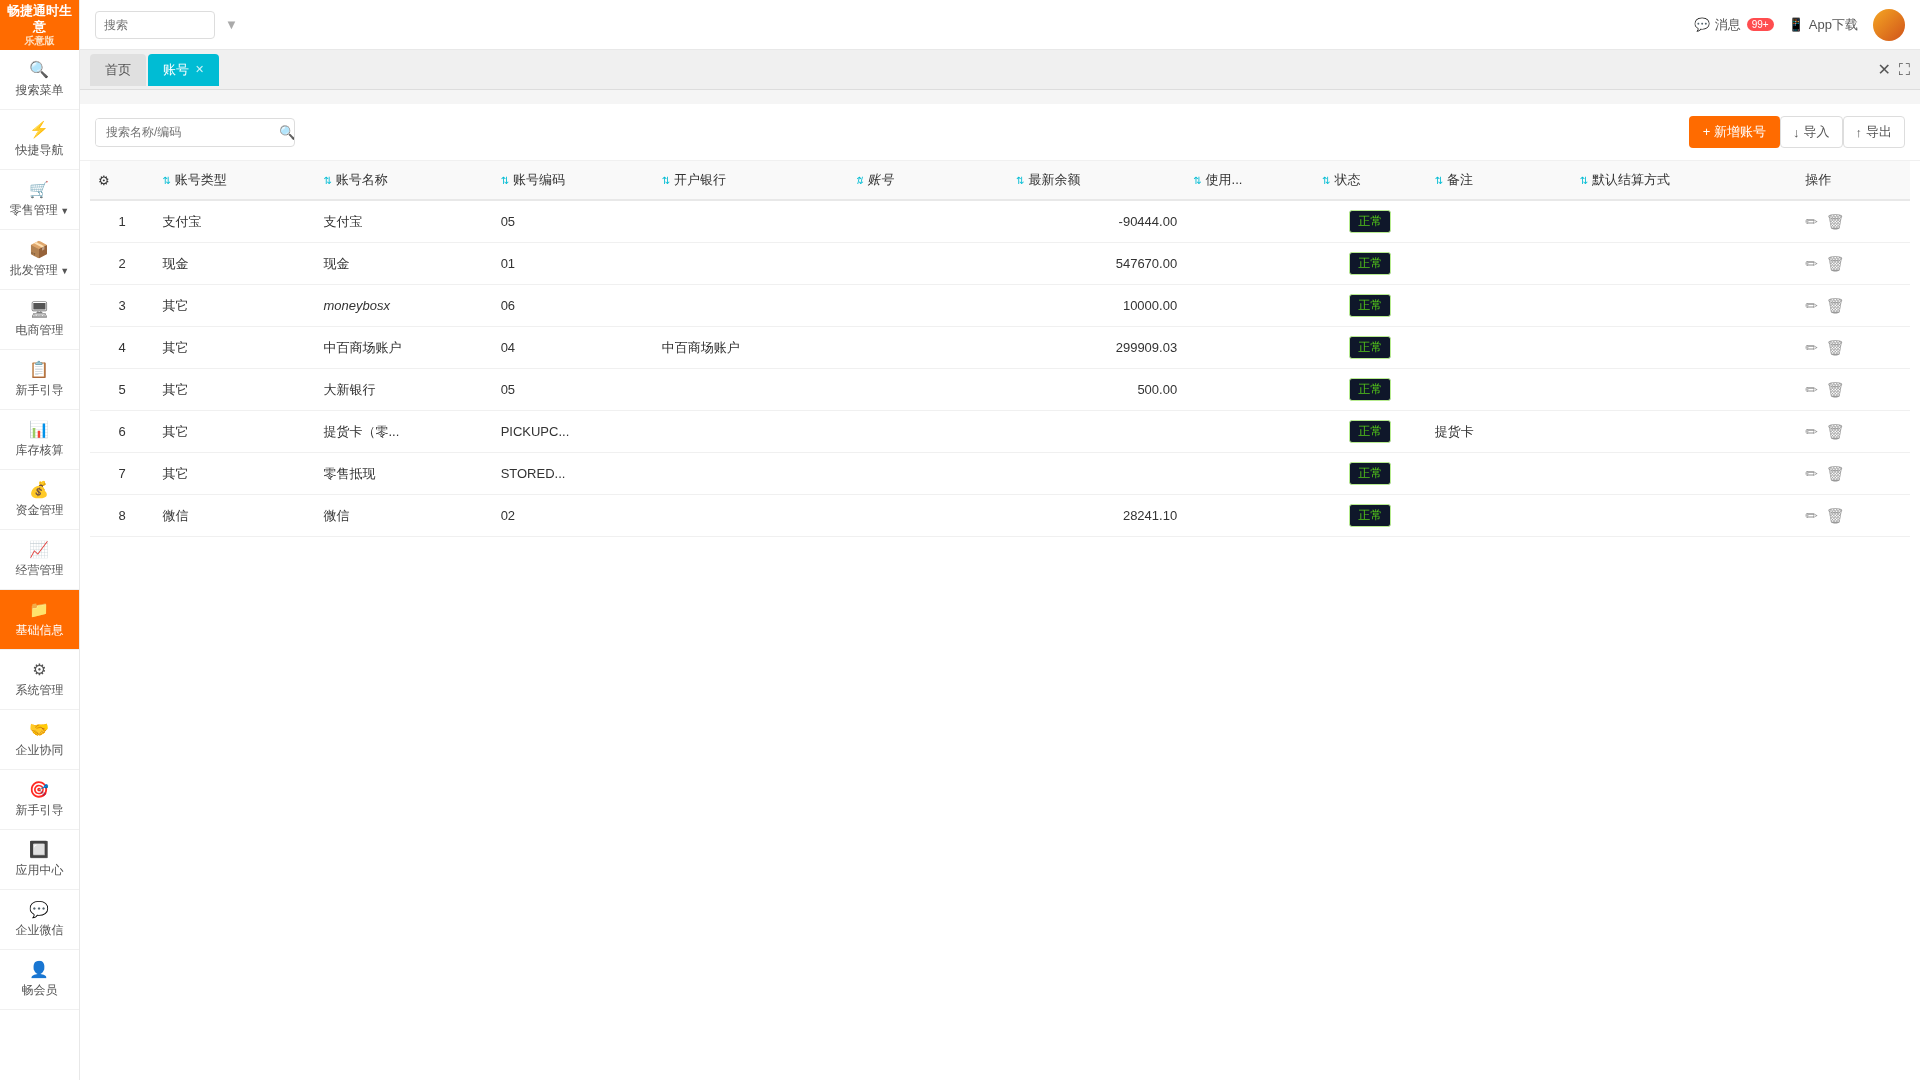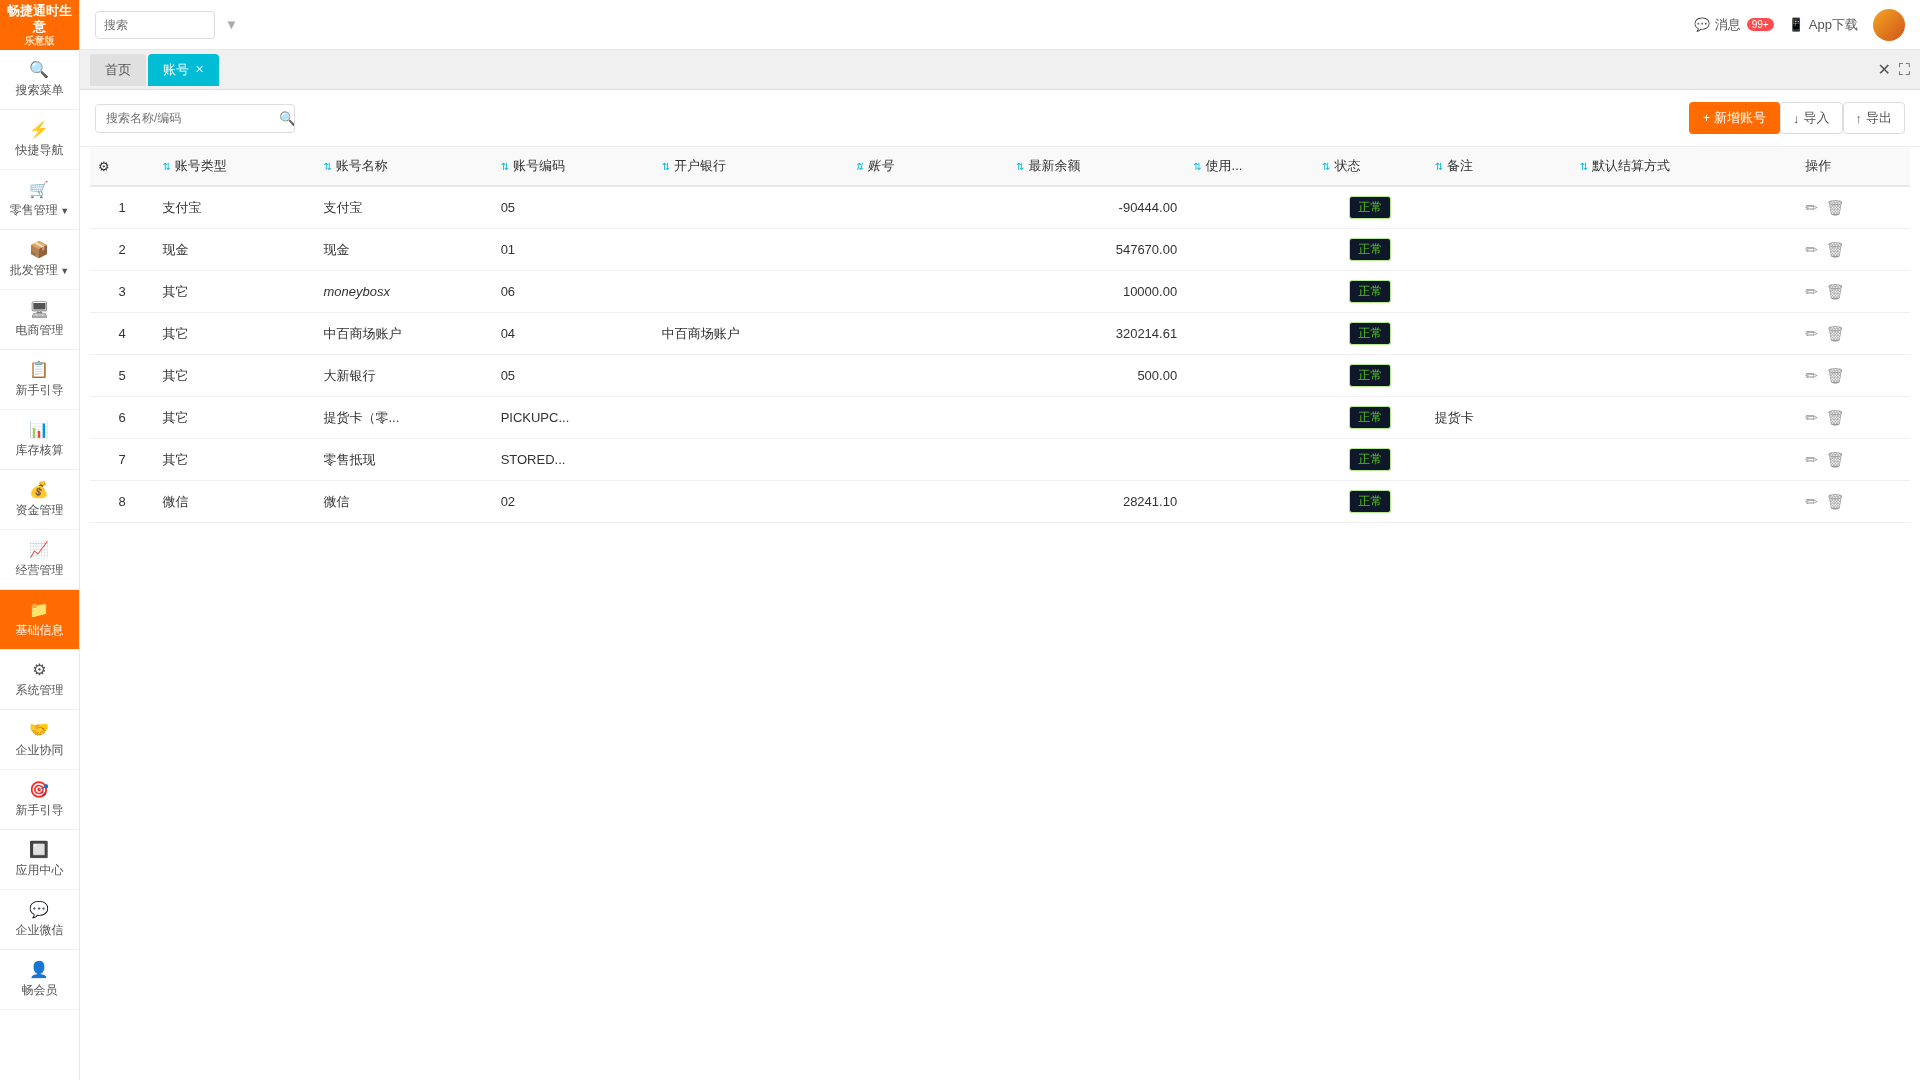--- a/index.html
+++ b/index.html
@@ -120,20 +120,21 @@
     .tab-actions { margin-left: auto; display: flex; gap: 8px; }
     .tab-action-btn { background: none; border: none; cursor: pointer; color: #555; font-size: 16px; }
 
     
     .content-area {
       flex: 1;
       background: #fff;
       display: flex;
       flex-direction: column;
       overflow: hidden;
+      margin-top: 14px;
     }
 
     
     .toolbar {
       padding: 12px 15px;
       display: flex;
       align-items: center;
       justify-content: space-between;
       border-bottom: 1px solid #f0f0f0;
       flex-shrink: 0;
@@ -441,21 +442,21 @@
         </div>
               </td>
             </tr>
             <tr>
               <td style="width: 40px; text-align: center;">4</td>
               <td style="width: 100px;">其它</td>
               <td style="width: 110px;">中百商场账户</td>
               <td style="width: 100px;">04</td>
               <td style="width: 120px;">中百商场账户</td>
               <td style="width: 100px;"></td>
-              <td style="width: 110px; text-align: right;">320214.61</td>
+              <td style="width: 110px; text-align: right;">299909.03</td>
               <td style="width: 80px;"></td>
               <td style="width: 70px; text-align: center;"><span class="status-badge">正常</span></td>
               <td style="width: 90px;"></td>
               <td style="width: 140px;"></td>
               <td style="width: 70px; text-align: center;">
         <div class="action-icons">
           <span class="action-icon" title="编辑">✏</span>
           <span class="action-icon" title="删除">🗑</span>
         </div>
               </td>

